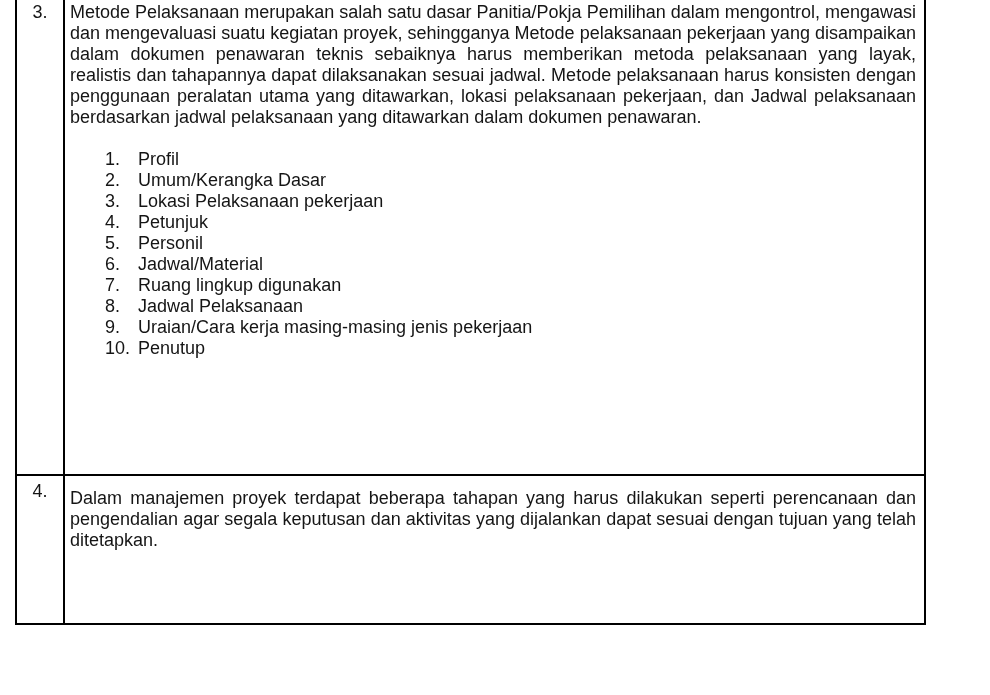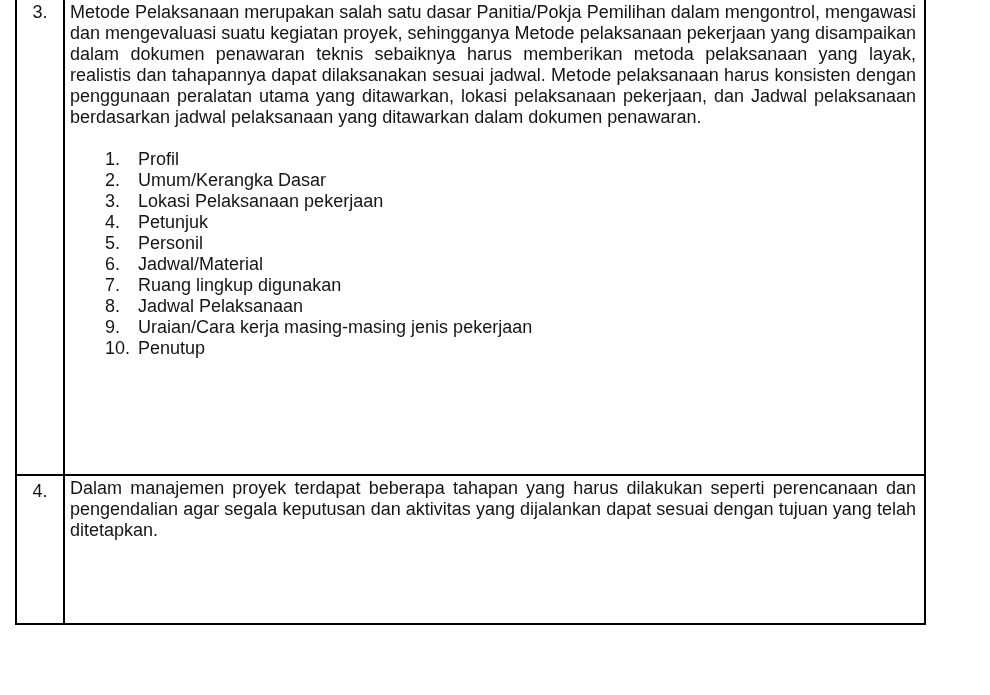--- a/index.html
+++ b/index.html
@@ -51,21 +51,21 @@
   .q4 .cell-num { padding-top: 5px; }
   .cell-body {
     flex: 1 1 auto;
     box-sizing: border-box;
     padding: 2px 8px 0 5px;
     font-size: 18px;
     line-height: 21px;
     text-align: justify;
     overflow: hidden;
   }
-  .q4 .cell-body { padding-top: 2px; }
+  .q4 .cell-body { padding-top: 12px; }
   .cell-body p {
     margin: 0 0 21px 0;
   }
   .cell-body p.tight {
     margin-bottom: 0;
   }
   .olist {
     margin-left: 35px;
   }
   .oli {

